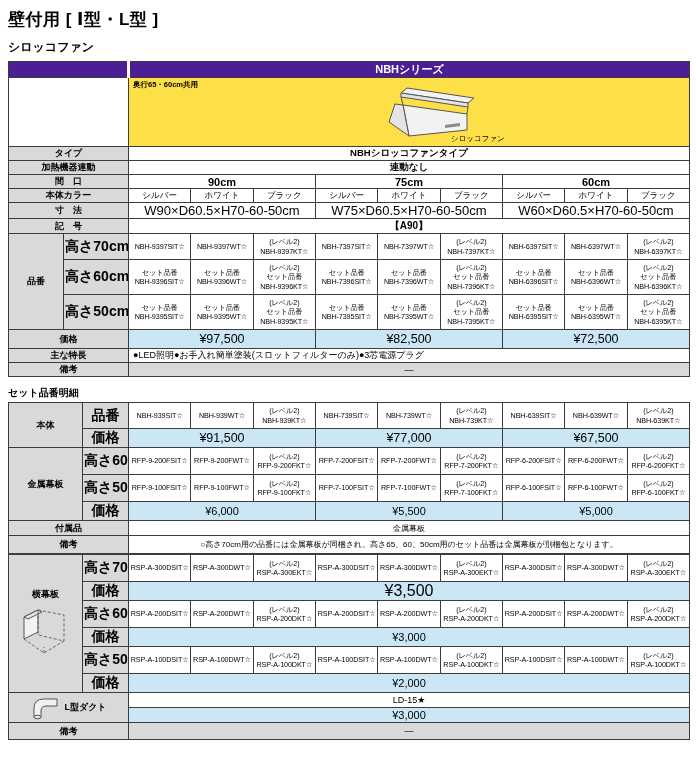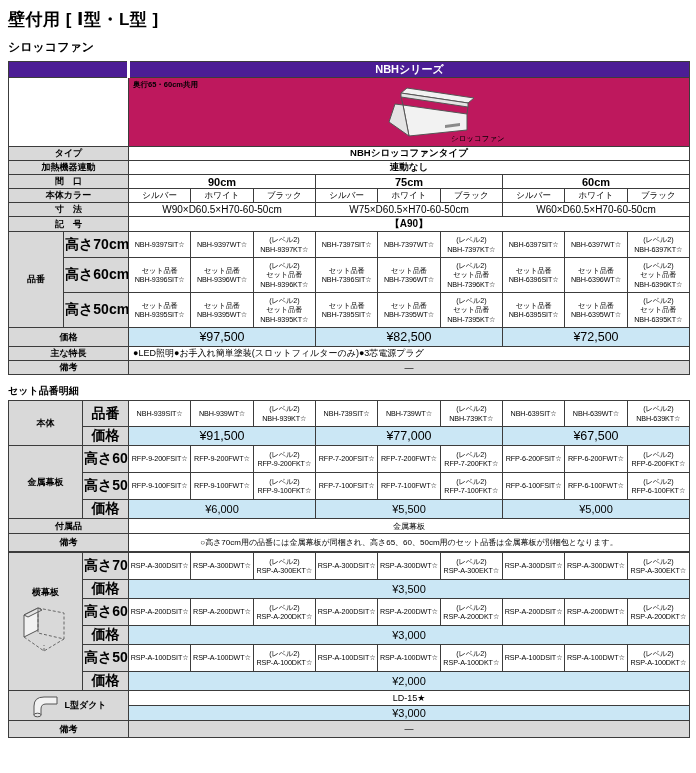--- a/index.html
+++ b/index.html
@@ -12,25 +12,25 @@
   .band-cell{background:#4c1d95;height:14px;}
   .band-title{color:#fff;font-weight:bold;font-size:11px;border-left:3px solid #fff !important;}
   .lbl{background:#d9d9d9;font-weight:bold;font-size:9px;}
   .sub{background:#d9d9d9;font-weight:bold;font-size:14px;white-space:nowrap;}
   .mdl{font-size:7.2px;white-space:pre-line;line-height:1.3;letter-spacing:-.1px;}
   .price{background:#cbe7f5;font-size:12.5px;}
   .grayval{background:#d9d9d9;font-size:9px;}
   .typ{font-size:9.5px;font-weight:bold;}
   .wid{font-size:11px;font-weight:bold;}
   .clr{font-size:8.5px;}
-  .dim{font-size:10px;}
+  .dim{font-size:13px;}
   .sym{font-size:10px;font-weight:bold;}
   .feat{font-size:9px;text-align:left !important;padding-left:4px !important;}
   .note2{font-size:8px;}
-  .imgcell{position:relative;height:68px;background:#be185d;}
+  .imgcell{position:relative;height:68px;background:#fde047;}
   .imgnote{position:absolute;top:2px;left:4px;font-size:7.5px;font-weight:bold;}
   .hood{position:absolute;left:248px;top:6px;}
   .imgcap{position:absolute;left:322px;top:56px;font-size:7.5px;}
   .sec-title{font-size:10px;font-weight:bold;margin:9px 0 2px 0;}
   .footnote{font-size:9px;margin:7px 0 0 2px;}
   .panel-label{vertical-align:top;}
   .panel-label .txt{font-size:9px;font-weight:bold;margin-top:3px;}
   .duct-cell{white-space:nowrap;}
   .duct-cell .txt{font-size:9px;font-weight:bold;display:inline-block;vertical-align:middle;}
   .duct-cell svg{vertical-align:middle;margin-right:4px;}
@@ -323,21 +323,21 @@
       <td class="mdl">RSP-A-300DWT☆</td>
       <td class="mdl">(レベル2)
 RSP-A-300EKT☆</td>
       <td class="mdl">RSP-A-300DSIT☆</td>
       <td class="mdl">RSP-A-300DWT☆</td>
       <td class="mdl">(レベル2)
 RSP-A-300EKT☆</td>
     </tr>
     <tr style="height:15px">
       <td class="sub">価格</td>
-      <td colspan="9" class="price" style="font-size:11px">¥3,500</td>
+      <td colspan="9" class="price" style="font-size:16px">¥3,500</td>
     </tr>
     <tr style="height:27px">
       <td class="sub">高さ60cm用</td>
       <td class="mdl">RSP-A-200DSIT☆</td>
       <td class="mdl">RSP-A-200DWT☆</td>
       <td class="mdl">(レベル2)
 RSP-A-200DKT☆</td>
       <td class="mdl">RSP-A-200DSIT☆</td>
       <td class="mdl">RSP-A-200DWT☆</td>
       <td class="mdl">(レベル2)

